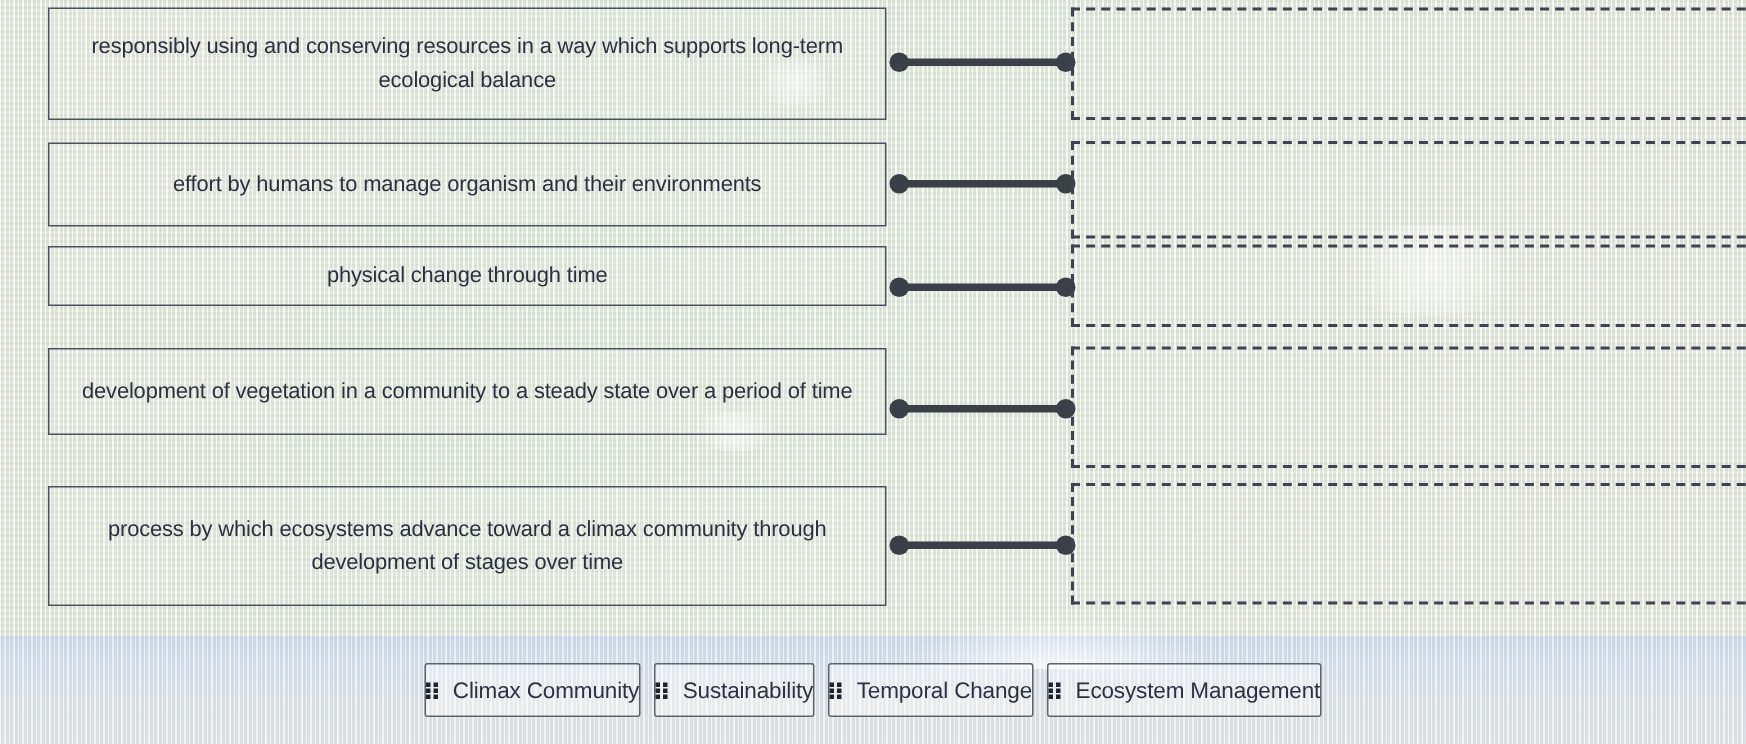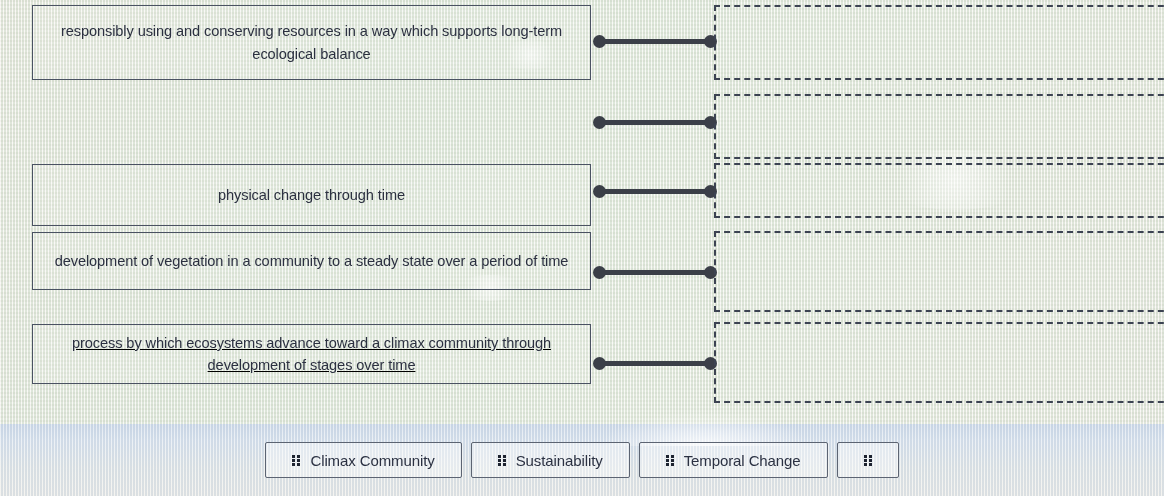--- a/index.html
+++ b/index.html
@@ -135,21 +135,21 @@
   .chip {
     position: relative;
     box-sizing: border-box;
     height: 36px;
     border: 1px solid #5c6472;
     border-radius: 2px;
     background: rgba(255,255,255,0.40);
     display: flex;
     align-items: center;
     gap: 10px;
-    padding: 0 26px;
+    padding: 0 0;
     cursor: grab;
   }
   .chip-label {
     font-size: 15px;
     color: #2b3142;
     white-space: nowrap;
     letter-spacing: -0.1px;
   }
   
   .drag-handle {
@@ -184,30 +184,33 @@
   <div class="blotch" style="left:500px;top:40px;width:60px;height:30px;"></div>
   <div class="blotch" style="left:455px;top:275px;width:70px;height:26px;"></div>
   <div class="blotch" style="left:880px;top:150px;width:150px;height:60px;"></div>
 
   <div id="definitions">
 
     <div class="def-card" style="top: 5px; height: 75px;">
       <span class="def-text">responsibly using and conserving resources in a way which supports long-term ecological balance</span>
     </div>
 
-
-    <div class="def-card" style="top: 164px; height: 62px;">
+    <div class="def-card" style="top: 95px; height: 56px;">
+      <span class="def-text">effort by humans to manage organism and their environments</span>
+    </div>
+
+    <div class="def-card" style="top: 164px; height: 40px;">
       <span class="def-text">physical change through time</span>
     </div>
 
     <div class="def-card" style="top: 232px; height: 58px;">
       <span class="def-text">development of vegetation in a community to a steady state over a period of time</span>
     </div>
 
-    <div class="def-card" style="top: 324px; height: 60px; text-decoration: underline;">
+    <div class="def-card" style="top: 324px; height: 80px;">
       <span class="def-text">process by which ecosystems advance toward a climax community through development of stages over time</span>
     </div>
 
   </div>
 
   <div class="connector" style="top: 34px;">
     <span class="knob left"></span>
     <span class="bar"></span>
     <span class="knob right"></span>
   </div>
@@ -279,17 +282,18 @@
 
     <div class="chip">
       <span class="drag-handle">
         <i></i>
           <i></i>
           <i></i>
           <i></i>
           <i></i>
           <i></i>
       </span>
+      <span class="chip-label">Ecosystem Management</span>
     </div>
 
   </div>
 
 </div>
 
 </body></html>

